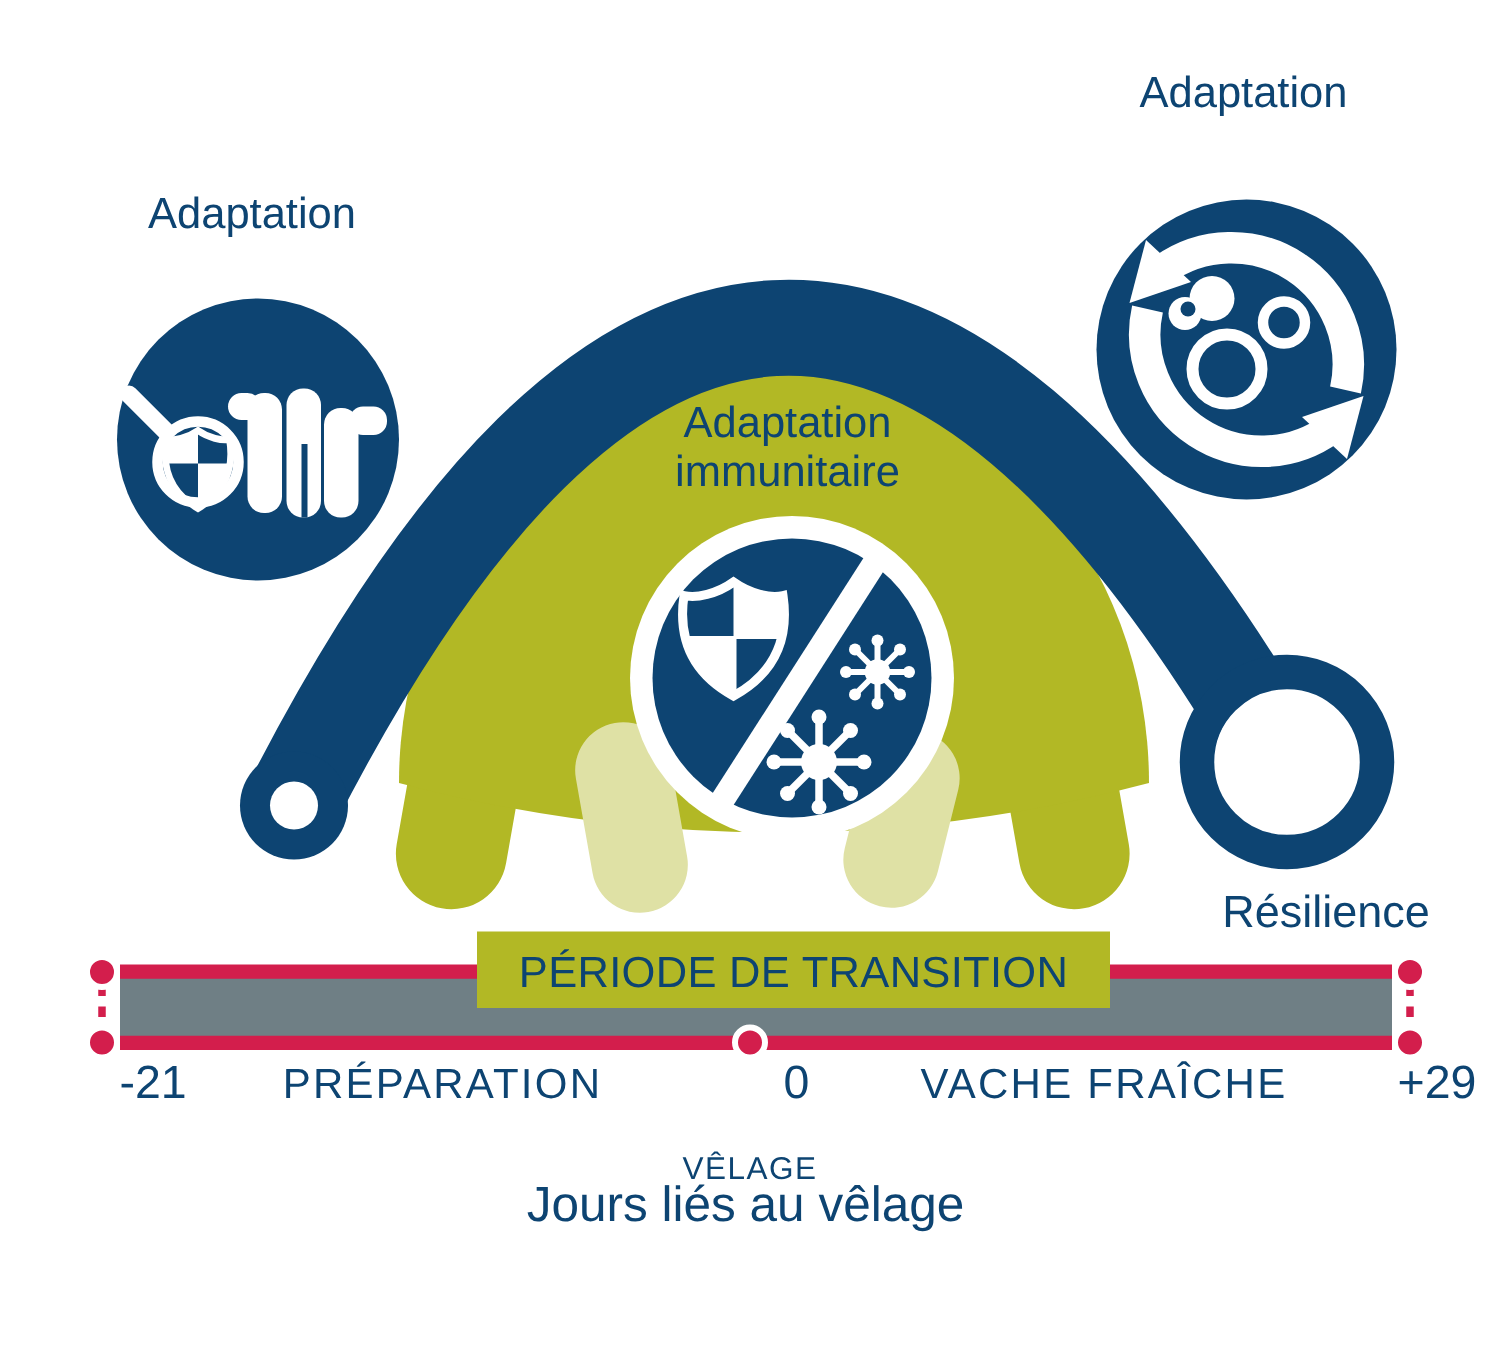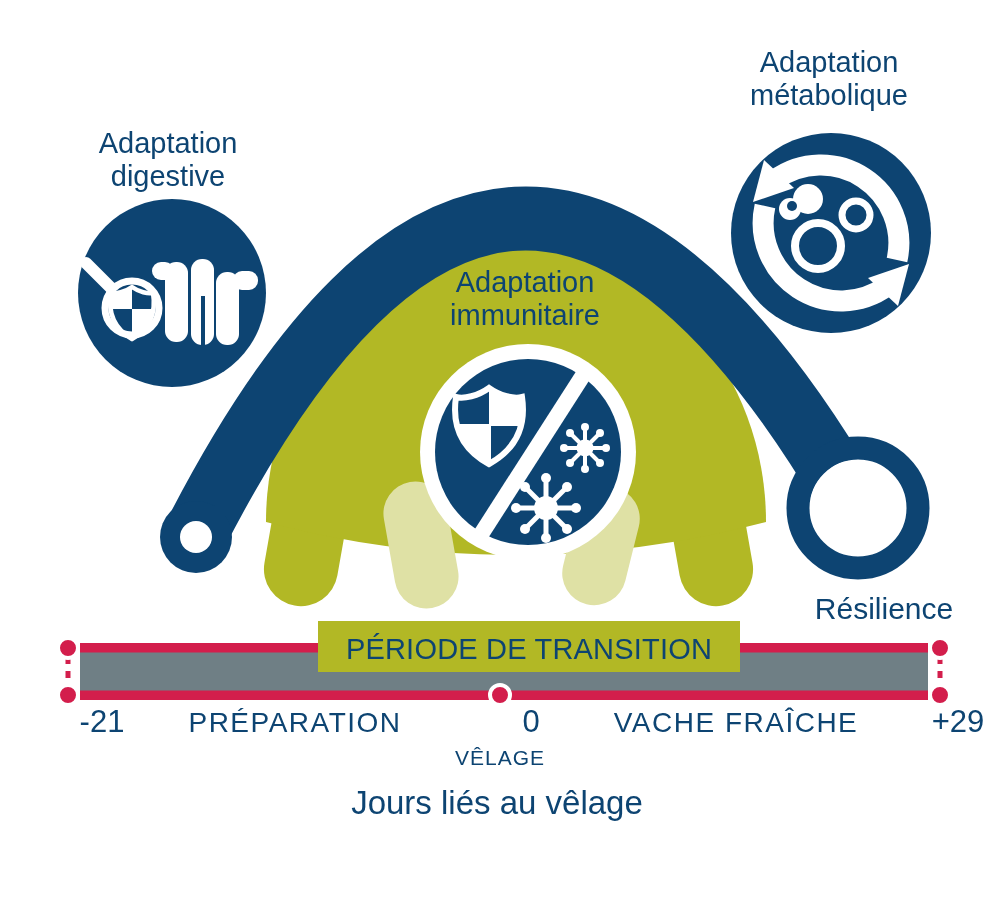--- a/index.html
+++ b/index.html
@@ -13,21 +13,21 @@
   .lbl-immune{left:525px;top:266px;font-size:29px;}
   .lbl-resilience{left:884px;top:592px;font-size:30px;}
   .banner-text{left:529px;top:633px;font-size:29px;letter-spacing:0.2px;}
   .tick{font-size:31px;margin-left:32px;}
   .tick-start{left:70px;top:704px;}
   .tick-mid{left:499px;top:704px;}
   .tick-end{left:926px;top:704px;}
   .phase{font-weight:normal;font-size:28px;letter-spacing:1.5px;}
   .phase-left{left:295px;top:707px;}
   .phase-right{left:736px;top:707px;}
-  .event-label{left:500px;top:746px;font-size:21px;letter-spacing:1px;}
+  .event-label{left:500px;top:768px;font-size:21px;letter-spacing:1px;}
   .axis-title{left:497px;top:784px;font-size:33px;}
 </style>
 </head>
 <body>
 
 <div id="stage">
 
   <svg id="artwork" viewBox="0 0 1000 899">
     <defs>
       <clipPath id="clip-immune-circle">
@@ -163,26 +163,24 @@
         <circle cx="68" cy="695" r="10"></circle>
         <circle cx="940" cy="648" r="10"></circle>
         <circle cx="940" cy="695" r="10"></circle>
         <circle cx="500" cy="695" r="10"></circle>
       </g>
     </g>
   </svg>
 
   <div class="label lbl-digestive">
     <div>Adaptation</div>
-    <div>digestive</div>
   </div>
 
   <div class="label lbl-metabolic">
     <div>Adaptation</div>
-    <div>métabolique</div>
   </div>
 
   <div class="label lbl-immune">
     <div>Adaptation</div>
     <div>immunitaire</div>
   </div>
 
   <div class="label lbl-resilience">Résilience</div>
 
   <div class="label banner-text">PÉRIODE DE TRANSITION</div>

